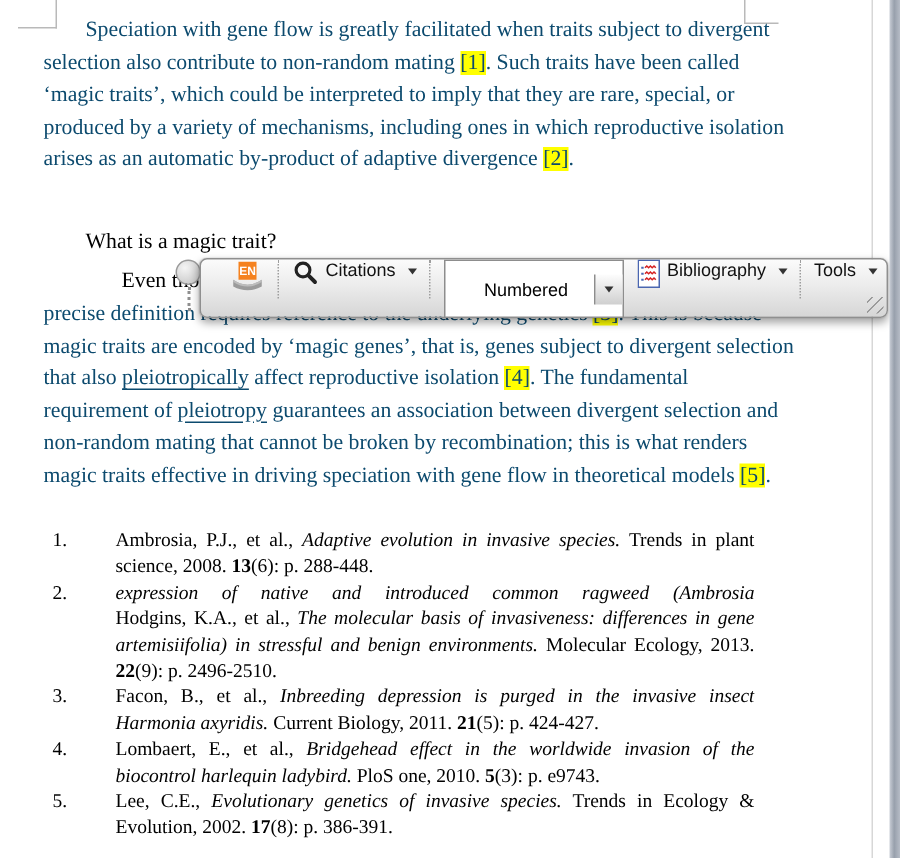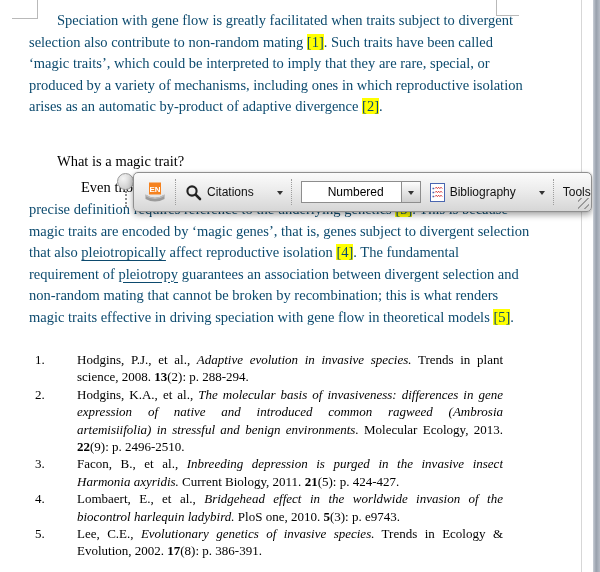--- a/index.html
+++ b/index.html
@@ -39,26 +39,26 @@
   
   .tb-knob{position:absolute;left:117px;top:173px;width:15px;height:15px;border-radius:50%;
     background:radial-gradient(circle at 35% 30%,#f4f4f4,#c1c1c1);border:1px solid #9a9a9a;z-index:5;}
   .tb-grip{position:absolute;left:125px;top:191px;height:16px;width:0;
     border-left:2px dotted #8f8f8f;z-index:5;}
   #toolbar{position:absolute;left:133px;top:172px;width:459px;height:40px;z-index:6;
     background:linear-gradient(180deg,#fbfbfb 0%,#ececec 45%,#d6d6d6 100%);
     border:1px solid #8f8f8f;border-radius:5px;
     box-shadow:0 3px 6px rgba(0,0,0,.35),0 0 1px rgba(0,0,0,.25);
     font-family:"Liberation Sans","DejaVu Sans",sans-serif;box-sizing:border-box;}
-  .tb-inner{display:flex;align-items:center;height:100%;padding:0 14px 0 9px;gap:5px;}
+  .tb-inner{display:flex;align-items:flex-start;height:100%;padding:0 14px 0 19px;gap:5px;}
   .tb-sep{width:1px;height:26px;border-left:1px dotted #9d9d9d;margin:0 3px;flex:none;}
-  .tb-btn{display:flex;align-items:center;gap:23px;font-size:12px;color:#111;flex:none;cursor:default;}
+  .tb-btn{display:flex;align-items:center;gap:8px;font-size:12px;color:#111;flex:none;cursor:default;}
   .caret{width:0;height:0;border-left:3.5px solid transparent;border-right:3.5px solid transparent;
     border-top:4.5px solid #333;margin-top:1px;}
-  .combo{flex:1 1 auto;min-width:120px;max-width:208px;height:22px;background:#fff;
+  .combo{flex:1 1 auto;min-width:120px;max-width:208px;height:39px;background:#fff;
     border:1px solid #8d8d8d;display:flex;align-items:center;box-sizing:border-box;}
   .combo-text{flex:1;font-size:12px;color:#000;padding-left:26px;}
   .combo-btn{width:18px;height:20px;border-left:1px solid #8d8d8d;flex:none;
     background:linear-gradient(180deg,#fdfdfd,#cfcfcf);display:flex;align-items:center;justify-content:center;}
   .resize-grip{position:absolute;right:2px;bottom:2px;width:11px;height:11px;
     background:repeating-linear-gradient(135deg,transparent 0 2px,#9b9b9b 2px 3px,transparent 3px 5px);
     border-bottom-right-radius:4px;}
   svg{display:block;}
 </style>
 </head>
@@ -83,29 +83,29 @@
     <div class="doc-line"><span>magic traits are encoded by ‘magic genes’, that is, genes subject to divergent selection</span></div>
     <div class="doc-line"><span>that also </span><span class="sq">pleiotropically</span><span> affect reproductive isolation </span><span class="hl">[4]</span><span>. The fundamental</span></div>
     <div class="doc-line"><span>requirement of </span><span class="sq">pleiotropy</span><span> guarantees an association between divergent selection and</span></div>
     <div class="doc-line"><span>non-random mating that cannot be broken by recombination; this is what renders</span></div>
     <div class="doc-line"><span>magic traits effective in driving speciation with gene flow in theoretical models </span><span class="hl">[5]</span><span>.</span></div>
   </div>
 <div id="refs">
     <div class="ref">
       <span class="ref-num">1.</span>
       <div class="ref-body">
-        <div class="rline jline"><span>Hodgins, P.J., et al., </span><span class="it">Adaptive evolution in invasive species.</span><span> Trends in plant</span></div>
-        <div class="rline lline"><span>science, 2008. </span><span class="bd">13</span><span>(2): p. 288-294.</span></div>
+        <div class="rline jline"><span>Ambrosia, P.J., et al., </span><span class="it">Adaptive evolution in invasive species.</span><span> Trends in plant</span></div>
+        <div class="rline lline"><span>science, 2008. </span><span class="bd">13</span><span>(6): p. 288-448.</span></div>
       </div>
     </div>
     <div class="ref">
       <span class="ref-num">2.</span>
       <div class="ref-body">
+        <div class="rline jline"><span class="it">expression of native and introduced common ragweed (Ambrosia</span></div>
         <div class="rline jline"><span>Hodgins, K.A., et al., </span><span class="it">The molecular basis of invasiveness: differences in gene</span></div>
-        <div class="rline jline"><span class="it">expression of native and introduced common ragweed (Ambrosia</span></div>
         <div class="rline jline"><span class="it">artemisiifolia) in stressful and benign environments.</span><span> Molecular Ecology, 2013.</span></div>
         <div class="rline lline"><span class="bd">22</span><span>(9): p. 2496-2510.</span></div>
       </div>
     </div>
     <div class="ref">
       <span class="ref-num">3.</span>
       <div class="ref-body">
         <div class="rline jline"><span>Facon, B., et al., </span><span class="it">Inbreeding depression is purged in the invasive insect</span></div>
         <div class="rline lline"><span class="it">Harmonia axyridis.</span><span> Current Biology, 2011. </span><span class="bd">21</span><span>(5): p. 424-427.</span></div>
       </div>

